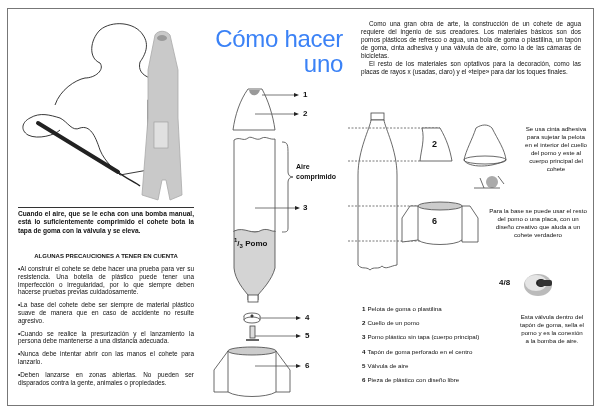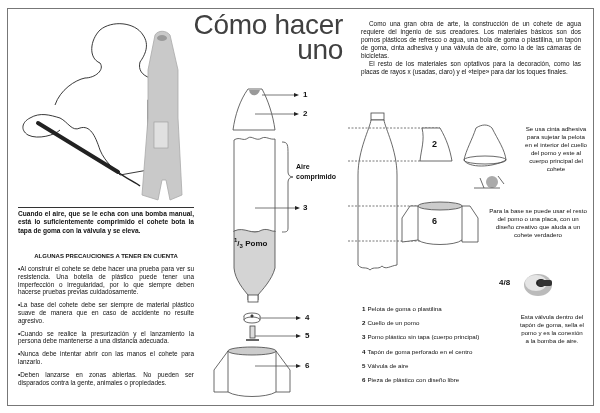--- a/index.html
+++ b/index.html
@@ -1,22 +1,22 @@
 <!DOCTYPE html>
 <html><head>
 <meta charset="utf-8">
 <style>
   html, body { margin: 0; padding: 0; background: #ffffff; }
   body { width: 600px; height: 413px; position: relative; overflow: hidden;
          font-family: "Liberation Sans", sans-serif; color: #111; }
   .frame { position: absolute; left: 7px; top: 8px; width: 587px; height: 398px;
            border: 1.5px solid #777; box-sizing: border-box; }
   .abs { position: absolute; }
-  .title { left: 188px; top: 12px; width: 155px; font-size: 28px; line-height: 25px;
-           text-align: right; font-family: "Liberation Sans", sans-serif; color: #404040; letter-spacing: -0.3px; }
+  .title { left: 188px; top: 26px; width: 155px; font-size: 24px; line-height: 25px;
+           text-align: right; font-family: "Liberation Sans", sans-serif; color: #3b82f6; letter-spacing: -0.3px; }
   .intro { left: 361px; top: 20px; width: 220px; font-size: 6.4px; line-height: 8px;
            text-align: justify; }
   .intro p { margin: 0; text-indent: 8px; }
   .caption-bold { left: 18px; top: 207px; width: 176px; font-size: 6.6px; line-height: 8.4px;
                   font-weight: bold; text-align: justify; border-top: 1px solid #333; padding-top: 2px; }
   .prec-title { left: 18px; top: 253px; width: 176px; font-size: 6px; font-weight: bold;
                 text-align: center; }
   .prec-list { left: 18px; top: 265px; width: 176px; font-size: 6.4px; line-height: 7.8px; }
   .prec-list .item { margin: 0 0 5px 0; text-align: justify; }
   .legend { left: 362px; top: 302px; width: 140px; font-size: 6.2px; line-height: 14.2px; }

